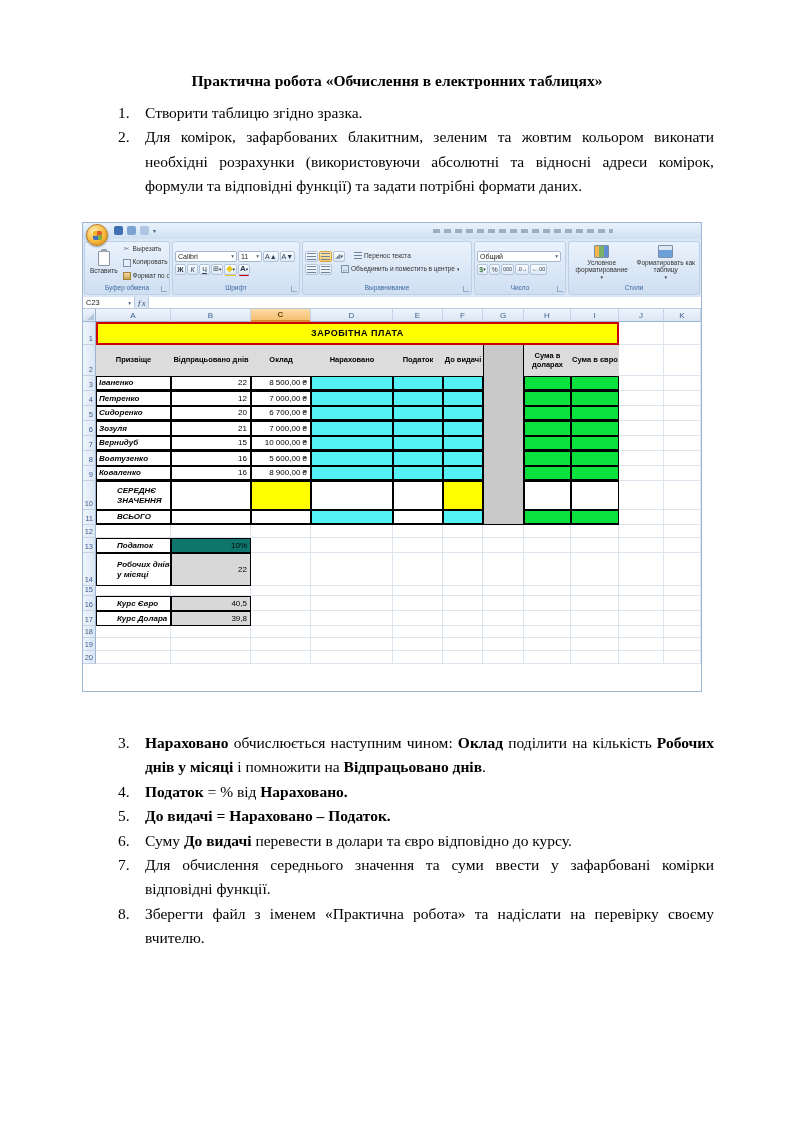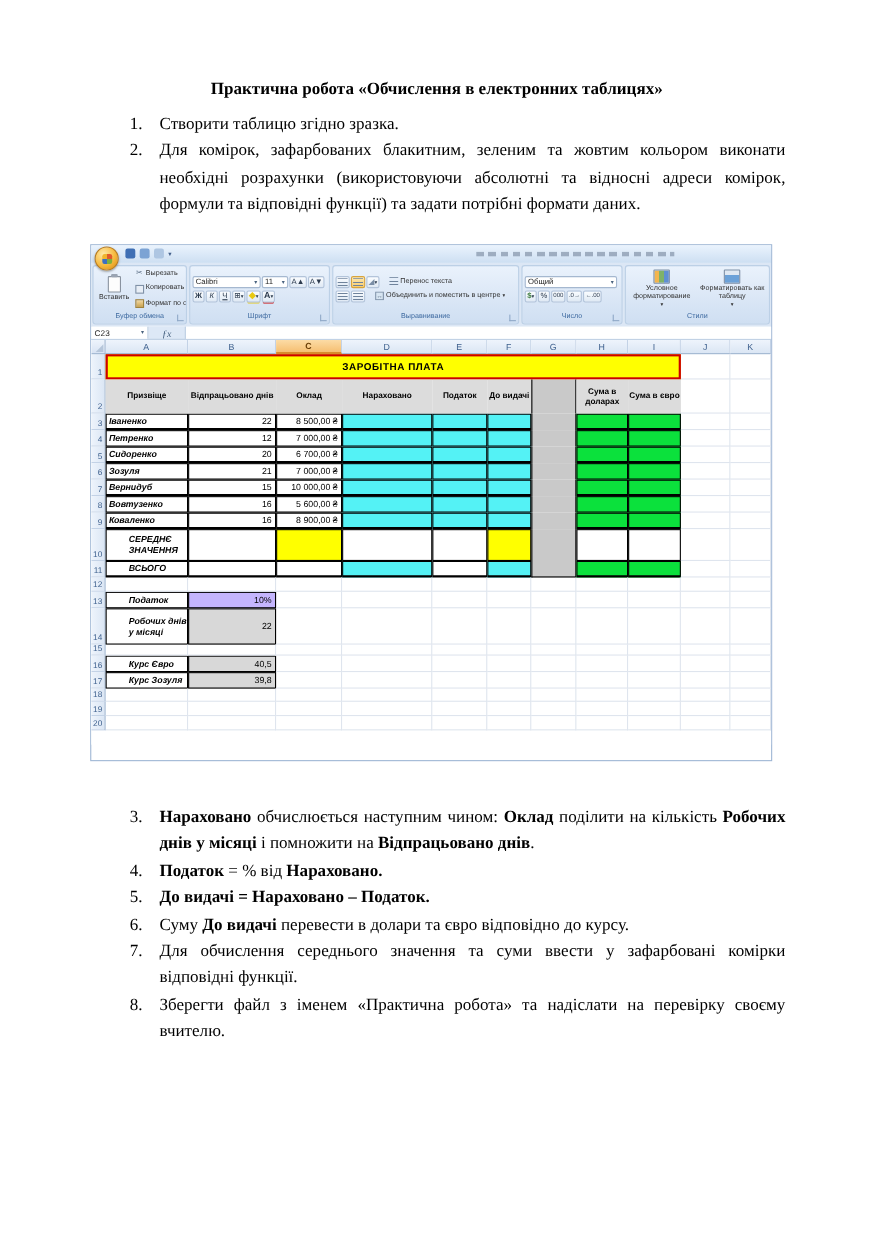--- a/index.html
+++ b/index.html
@@ -63,21 +63,21 @@
   .under-yellow{box-shadow:0 2px 0 -1px #e8c914;}
   .stylebtn{display:flex;flex-direction:column;align-items:center;font-size:6.5px;color:#333;text-align:center;
       line-height:1.15;justify-content:center;gap:1px;padding:0 2px;}
   .grid-ic{width:15px;height:13px;border:1px solid #7d8fa6;border-radius:1px;
       background:linear-gradient(90deg,#f3b54d 0 33%,#7fb268 33% 66%,#5f8fd2 66%);}
   .grid-ic.t2{background:linear-gradient(#dfe8f2 0 40%,#6ba1d8 40%);}
   .xl-fbar{height:12px;display:flex;align-items:stretch;background:#dde8f6;border-bottom:1px solid #b7cae0;}
   .namebox{width:52px;background:#fff;border-right:1px solid #b7cae0;display:flex;align-items:center;
       justify-content:space-between;padding:0 3px;font-size:7.5px;color:#222;}
   .namebox .arrow{font-size:5.5px;color:#4a637f;}
-  .fx{width:34px;display:flex;align-items:center;justify-content:center;font-family:"Liberation Serif",serif;
+  .fx{width:14px;display:flex;align-items:center;justify-content:center;font-family:"Liberation Serif",serif;
       font-style:italic;font-size:9px;color:#3c5878;border-right:1px solid #b7cae0;}
   .fbar-field{flex:1;background:#fff;}
   
   .xl-sheet{position:relative;display:grid;width:618px;height:368px;background:#fff;overflow:hidden;}
   .corner{background:linear-gradient(#eef4fc,#d8e3f3);border-right:1px solid #9db4d0;border-bottom:1px solid #9db4d0;position:relative;}
   .corner::after{content:"";position:absolute;right:1px;bottom:1px;border-left:7px solid transparent;border-bottom:7px solid #b6c6da;}
   .ch{background:linear-gradient(#eef4fc,#dbe6f4);border-right:1px solid #c3d2e6;border-bottom:1px solid #9db4d0;
       color:#3f618e;font-size:8px;display:flex;align-items:center;justify-content:center;}
   .ch.sel{background:linear-gradient(#fcdca6,#f6bf72);border-bottom:2px solid #d98a2b;color:#6b4008;font-weight:bold;}
   .rn{background:linear-gradient(90deg,#eef4fc,#dbe6f4);border-right:1px solid #9db4d0;border-bottom:1px solid #c3d2e6;
@@ -392,26 +392,26 @@
         <div class="cell lbl bd hb" style="grid-area: 12 / 2;">ВСЬОГО</div>
         <div class="cell bd hb" style="grid-area: 12 / 3;"></div>
         <div class="cell bd hb" style="grid-area: 12 / 4;"></div>
         <div class="cell bd hb" style="grid-area: 12 / 5; background: rgb(84, 242, 245);"></div>
         <div class="cell bd hb" style="grid-area: 12 / 6;"></div>
         <div class="cell bd hb" style="grid-area: 12 / 7; background: rgb(84, 242, 245);"></div>
         <div class="cell gap gbot" style="grid-area: 12 / 8; background: rgb(201, 201, 201);"></div>
         <div class="cell bd hb" style="grid-area: 12 / 9; background: rgb(11, 225, 60);"></div>
         <div class="cell bd hb" style="grid-area: 12 / 10; background: rgb(11, 225, 60);"></div>
         <div class="cell lbl bd" style="grid-area: 14 / 2;">Податок</div>
-        <div class="cell num bd" style="grid-area: 14 / 3; background: #c4b5fd;">10%</div>
+        <div class="cell num bd" style="grid-area: 14 / 3; background: #0f766e;">10%</div>
         <div class="cell lbl bd" style="grid-area: 15 / 2;">Робочих днів у місяці</div>
         <div class="cell num bd" style="grid-area: 15 / 3; background: rgb(216, 216, 216);">22</div>
         <div class="cell lbl bd" style="grid-area: 17 / 2;">Курс Євро</div>
         <div class="cell num bd" style="grid-area: 17 / 3; background: rgb(216, 216, 216);">40,5</div>
-        <div class="cell lbl bd" style="grid-area: 18 / 2;">Курс Зозуля</div>
+        <div class="cell lbl bd" style="grid-area: 18 / 2;">Курс Долара</div>
         <div class="cell num bd" style="grid-area: 18 / 3; background: rgb(216, 216, 216);">39,8</div>
         <div class="cell plain" style="grid-area: 2 / 11;"></div>
         <div class="cell plain" style="grid-area: 2 / 12;"></div>
         <div class="cell plain" style="grid-area: 3 / 11;"></div>
         <div class="cell plain" style="grid-area: 3 / 12;"></div>
         <div class="cell plain" style="grid-area: 4 / 11;"></div>
         <div class="cell plain" style="grid-area: 4 / 12;"></div>
         <div class="cell plain" style="grid-area: 5 / 11;"></div>
         <div class="cell plain" style="grid-area: 5 / 12;"></div>
         <div class="cell plain" style="grid-area: 6 / 11;"></div>

